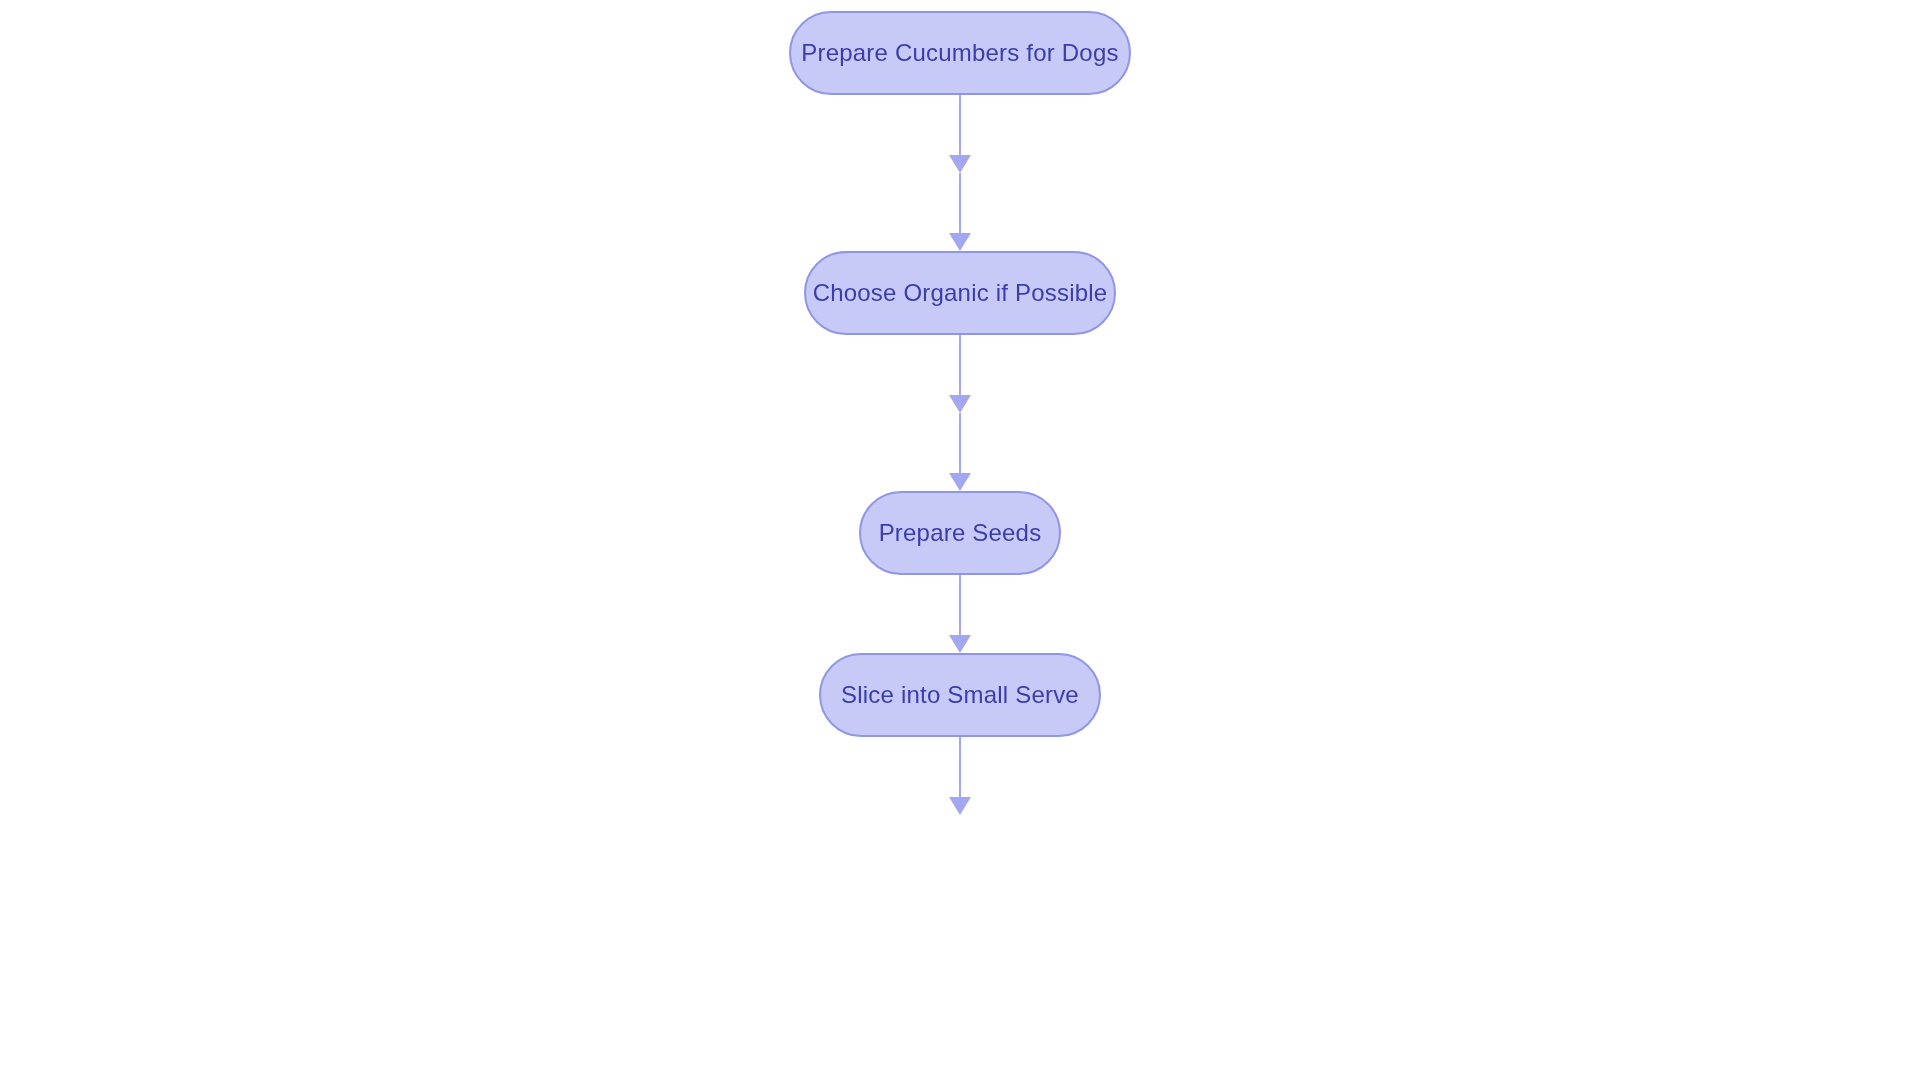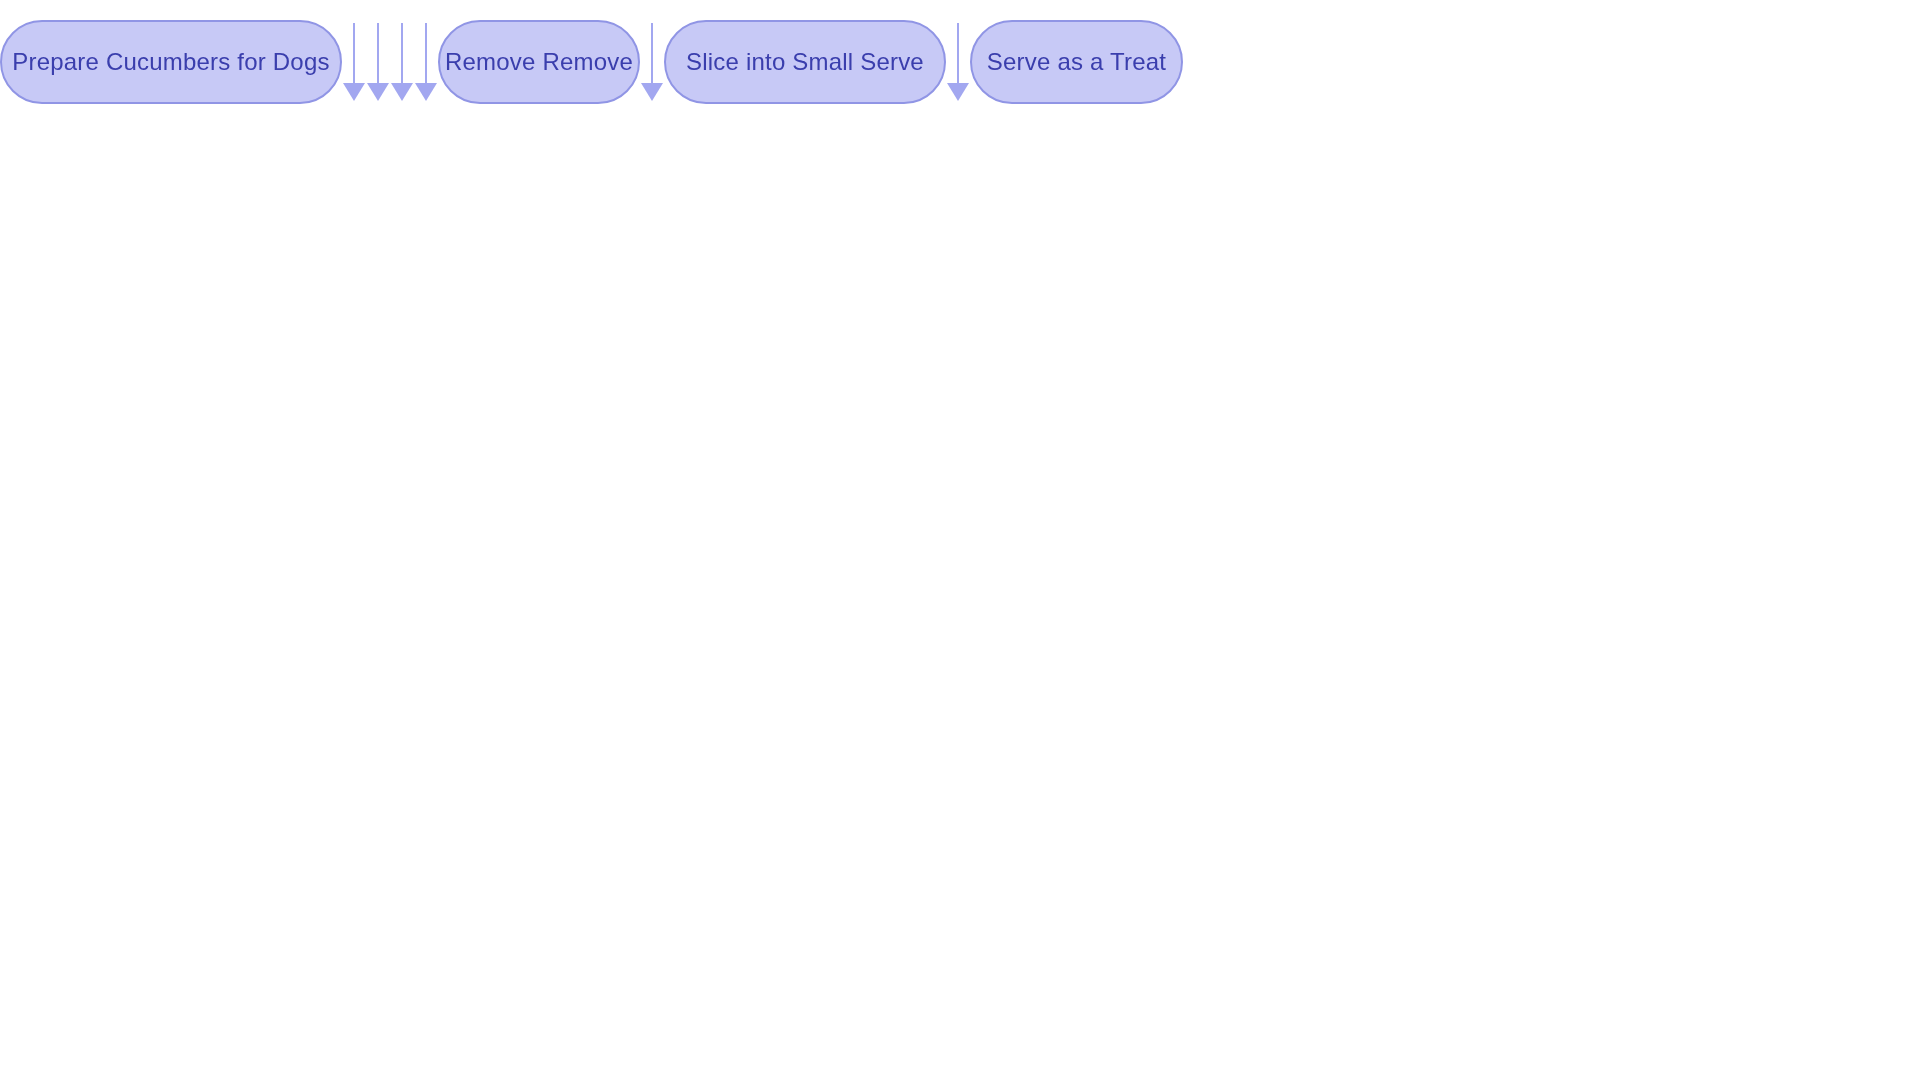--- a/index.html
+++ b/index.html
@@ -10,25 +10,25 @@
   .canvas {
     position: relative;
     width: 1920px;
     height: 1083px;
     background: #ffffff;
     overflow: hidden;
     font-family: "Liberation Sans", sans-serif;
   }
   .flow {
     position: absolute;
-    top: 20px;
+    top: 11px;
     left: 0;
     right: 0;
     display: flex;
-    flex-direction: row;
+    flex-direction: column;
     align-items: center;
   }
   .node {
     box-sizing: border-box;
     height: 84px;
     border-radius: 42px;
     background: var(--node-fill, #c7c9f6);
     border: 2px solid var(--node-border, #9095e5);
     color: var(--text-color, #3a3ead);
     display: flex;
@@ -72,48 +72,48 @@
       <div class="arrow-line"></div>
       <div class="arrow-head"></div>
     </div>
 
 
     <div class="arrow">
       <div class="arrow-line"></div>
       <div class="arrow-head"></div>
     </div>
 
+    <div class="node" style="width:312px">
+      <span>Choose Organic if Possible</span>
+    </div>
 
     <div class="arrow">
       <div class="arrow-line"></div>
       <div class="arrow-head"></div>
     </div>
 
 
     <div class="arrow">
       <div class="arrow-line"></div>
       <div class="arrow-head"></div>
     </div>
 
     <div class="node" style="width:202px">
-      <span>Remove Remove</span>
+      <span>Prepare Seeds</span>
     </div>
 
     <div class="arrow">
       <div class="arrow-line"></div>
       <div class="arrow-head"></div>
     </div>
 
     <div class="node" style="width:282px">
       <span>Slice into Small Serve</span>
     </div>
 
     <div class="arrow">
       <div class="arrow-line"></div>
       <div class="arrow-head"></div>
     </div>
 
-    <div class="node" style="width:213px">
-      <span>Serve as a Treat</span>
-    </div>
 
   </div>
 </div>
 
 </body></html>

